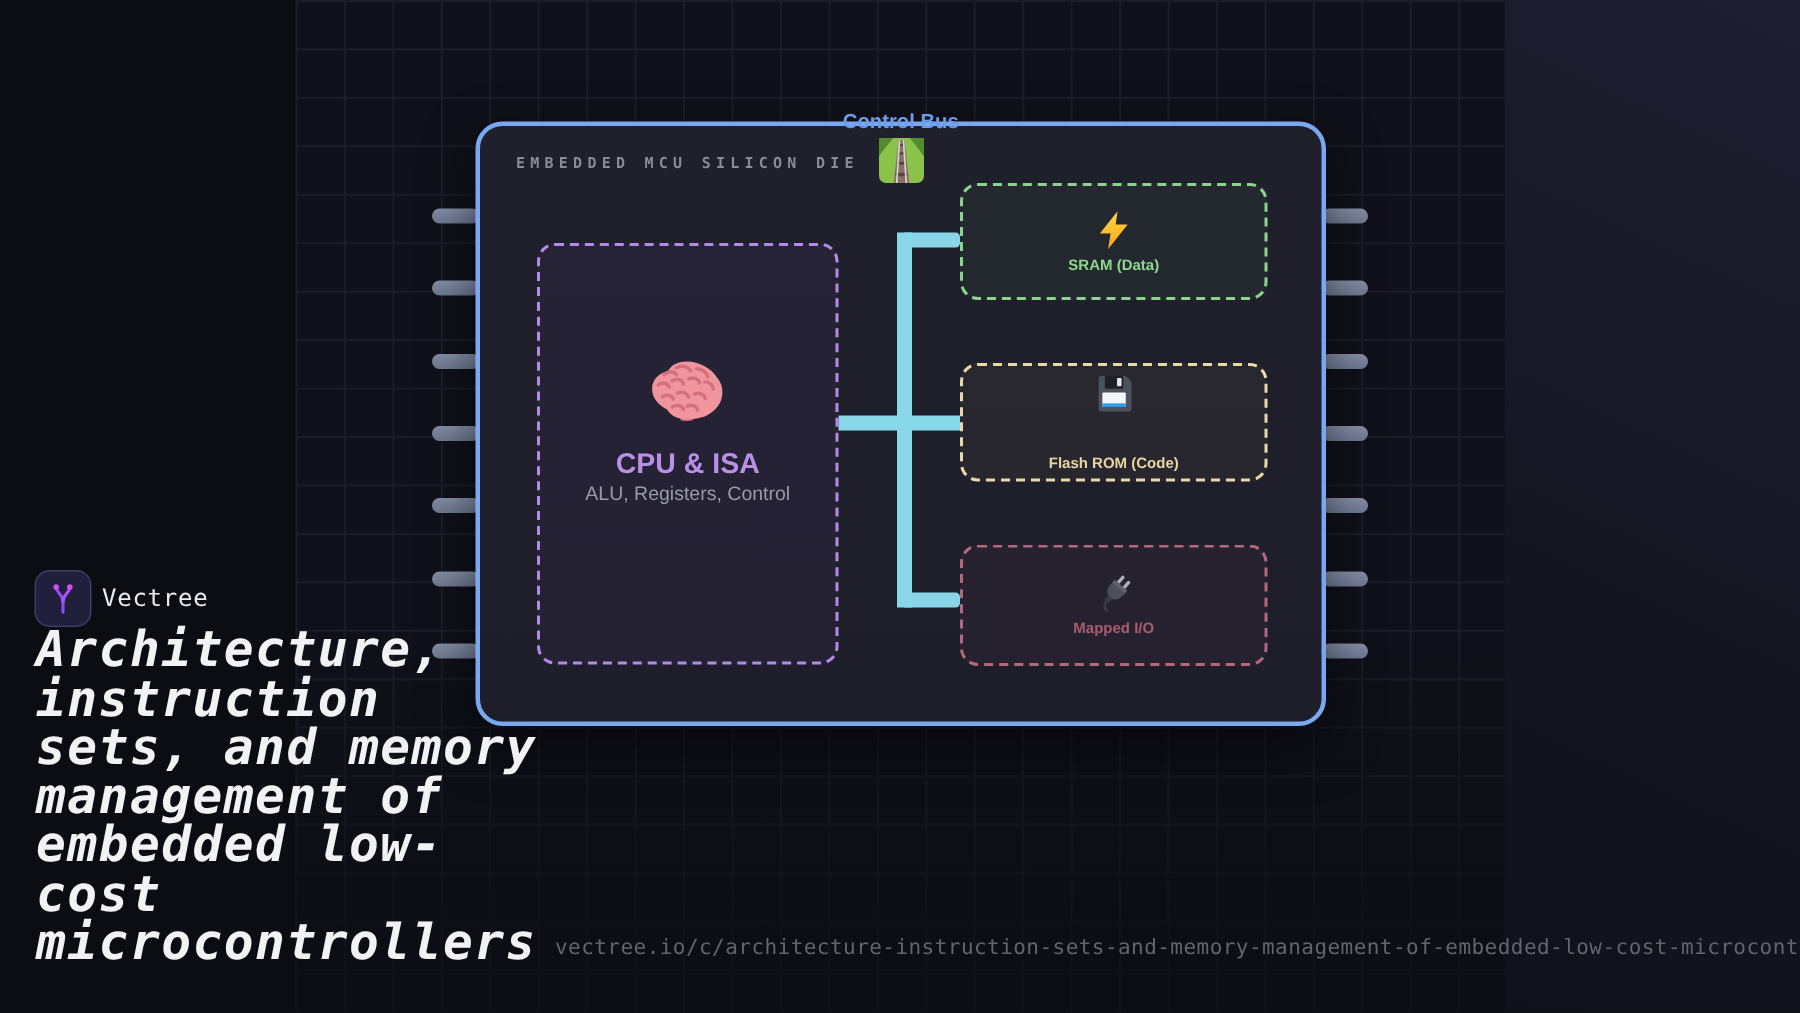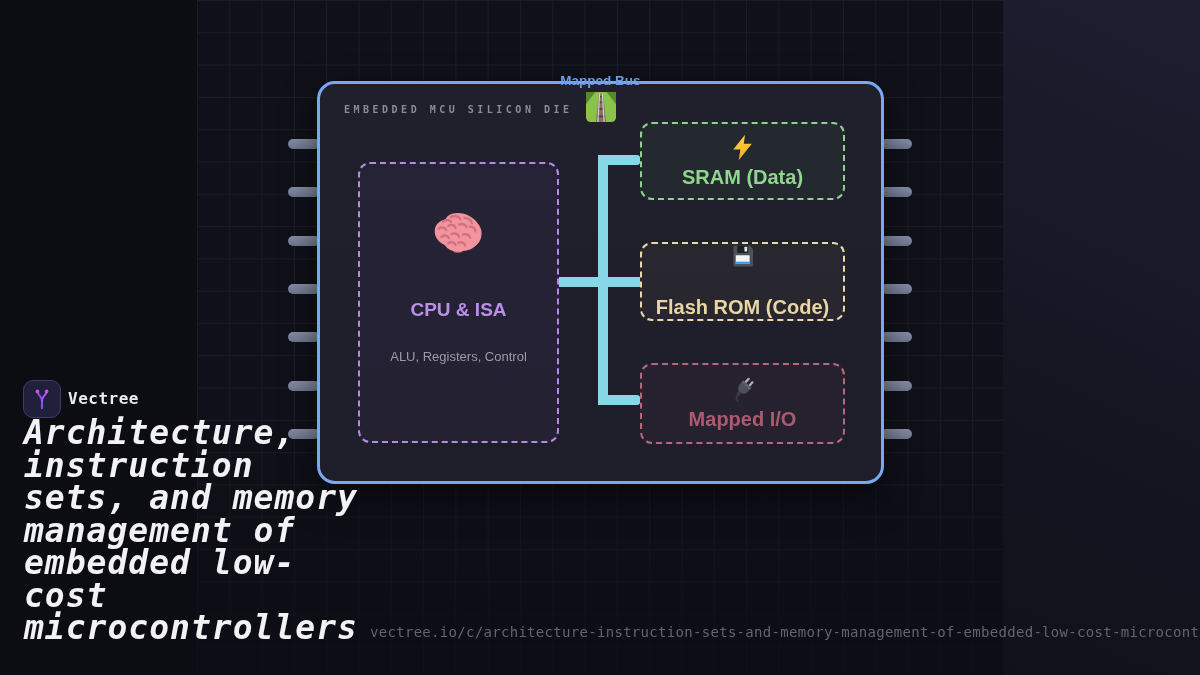--- a/index.html
+++ b/index.html
@@ -44,43 +44,43 @@
   
   .bus { position:absolute; background:#87d7e9; }
   .bus-v    { left:278px; top:71px;  width:10px; height:250px; }
   .bus-main { left:239px; top:193px; width:81px; height:10px; }
   .bus-top  { left:283px; top:71px;  width:37px; height:10px; border-radius:0 3px 3px 0; }
   .bus-bot  { left:283px; top:311px; width:37px; height:10px; border-radius:0 3px 3px 0; }
 
   
   .block { position:absolute; border-radius:12px; display:flex; flex-direction:column;
     align-items:center; justify-content:center; text-align:center;
-    font-family:"Liberation Sans", sans-serif;gap:28px; }
+    font-family:"Liberation Sans", sans-serif; }
   .cpu-block { left:38px; top:78px; width:201px; height:281px;
     border:2px dashed #b48ae6; background:rgba(88,70,130,0.10); padding-bottom:30px; }
   .cpu-icon { width:54px; height:46px; margin-bottom:14px; }
   .cpu-title { font-size:19px; font-weight:bold; color:#ba8fe8; }
   .cpu-sub { margin-top:0; font-size:13px; color:#9b9ba8; }
 
   .mem-block { left:320px; width:205px; height:78px; gap:5px; }
   .mem-icon { width:27px; height:27px; }
-  .mem-label { font-size:20px; font-weight:bold; }
+  .mem-label { font-size:10px; font-weight:bold; }
   .sram  { top:38px;  border:2px dashed #8bd48b; background:rgba(110,190,110,0.06); }
   .sram .mem-label  { color:#8fd68f; }
   .flash { top:158px; height:79px; border:2px dashed #ead9a8; background:rgba(220,200,140,0.05);gap:28px; }
   .flash .mem-label { color:#e8d6a4; }
   .io    { top:279px; height:81px; border:2px dashed #d6798f; background:rgba(210,110,140,0.05); opacity:0.82; }
   .io .mem-label    { color:#c9697f;text-align:right; }
 
   
   .logo { position:absolute; left:23px; top:380px; width:38px; height:38px;
     background:#20203c; border:1px solid #3d3d68; border-radius:10px;
     display:flex; align-items:center; justify-content:center; }
   .logo svg { width:26px; height:26px; }
-  .brand-name { position:absolute; left:68px; top:389px; font-size:16px; font-weight:bold;
+  .brand-name { position:absolute; left:68px; top:389px; font-size:16px; font-weight:normal;
     color:#eaeaef; letter-spacing:0.5px; }
   .page-title { position:absolute; left:24px; top:417px; width:340px;
     font-size:33px; line-height:32.5px; font-weight:bold; letter-spacing:1px;
     color:#f2f2f5;font-style:italic; }
   .page-url { position:absolute; left:370px; top:624px; width:830px;
     font-size:14px; color:#64646e; letter-spacing:0.3px;
     white-space:nowrap; overflow:hidden; }
 </style>
 </head>
 <body>
@@ -104,21 +104,21 @@
     <div class="pin"></div>
     <div class="pin"></div>
     <div class="pin"></div>
     <div class="pin"></div>
     <div class="pin"></div>
     <div class="pin"></div>
   </div>
 
   <div class="chip">
 
-    <div class="bus-label">Mapped Bus</div>
+    <div class="bus-label">Control Bus</div>
     <svg class="bus-emoji" viewBox="0 0 32 32">
       <rect width="32" height="32" rx="5" fill="#8bc34a"></rect>
       <path d="M0 13 C5 6 8 3 10 0 H0 Z" fill="#558b2f"></path>
       <path d="M32 13 C27 6 24 3 22 0 H32 Z" fill="#558b2f"></path>
       <polygon points="10.5,32 21.5,32 18.2,1.5 13.8,1.5" fill="#8d6e63"></polygon>
       <line x1="14.2" y1="5" x2="17.8" y2="5" stroke="#5d4037" stroke-width="1.6"></line>
       <line x1="13.6" y1="11" x2="18.4" y2="11" stroke="#5d4037" stroke-width="1.8"></line>
       <line x1="12.8" y1="18" x2="19.2" y2="18" stroke="#5d4037" stroke-width="2"></line>
       <line x1="11.8" y1="26" x2="20.2" y2="26" stroke="#5d4037" stroke-width="2.4"></line>
       <line x1="14.6" y1="1.5" x2="12.6" y2="32" stroke="#cfd8dc" stroke-width="1.2"></line>

